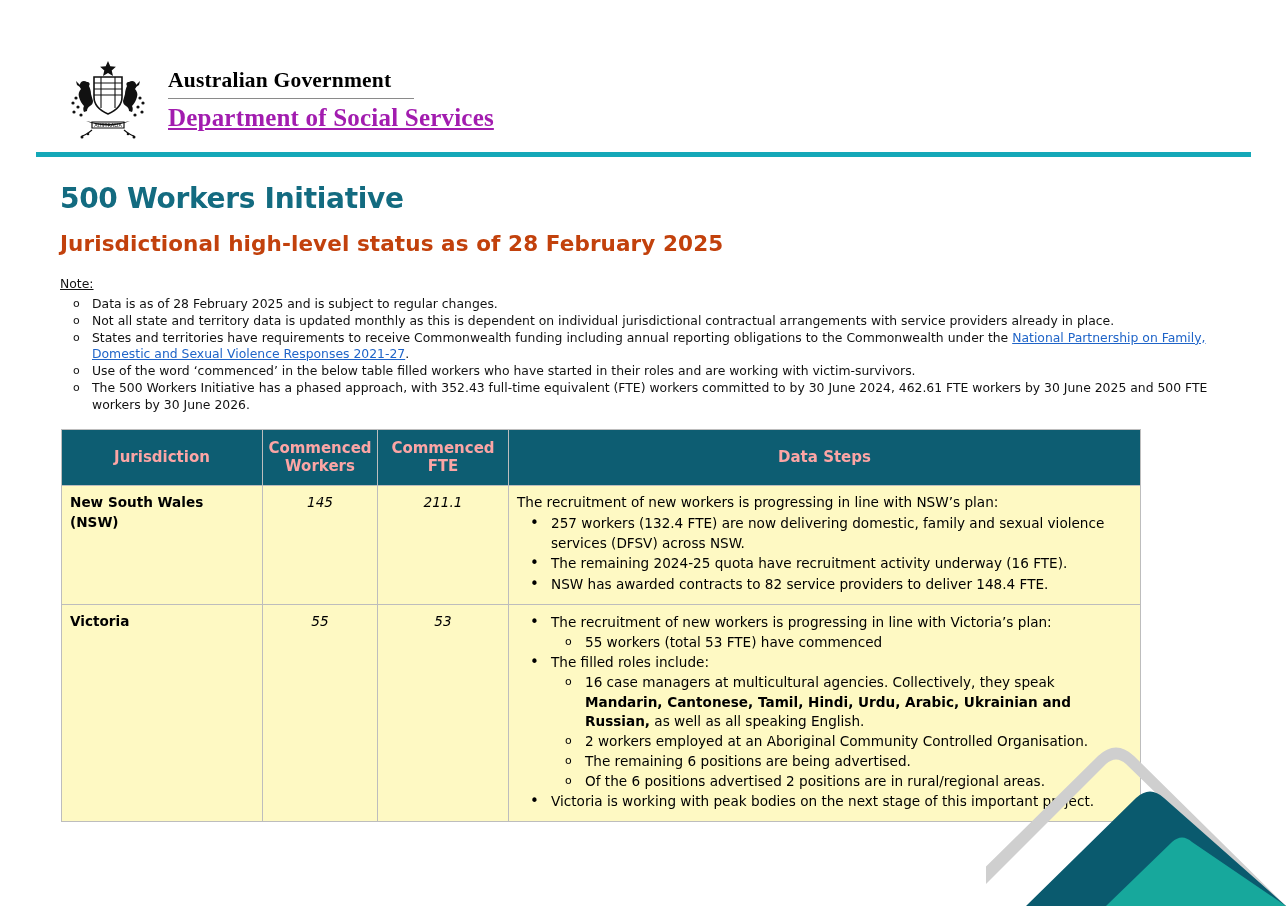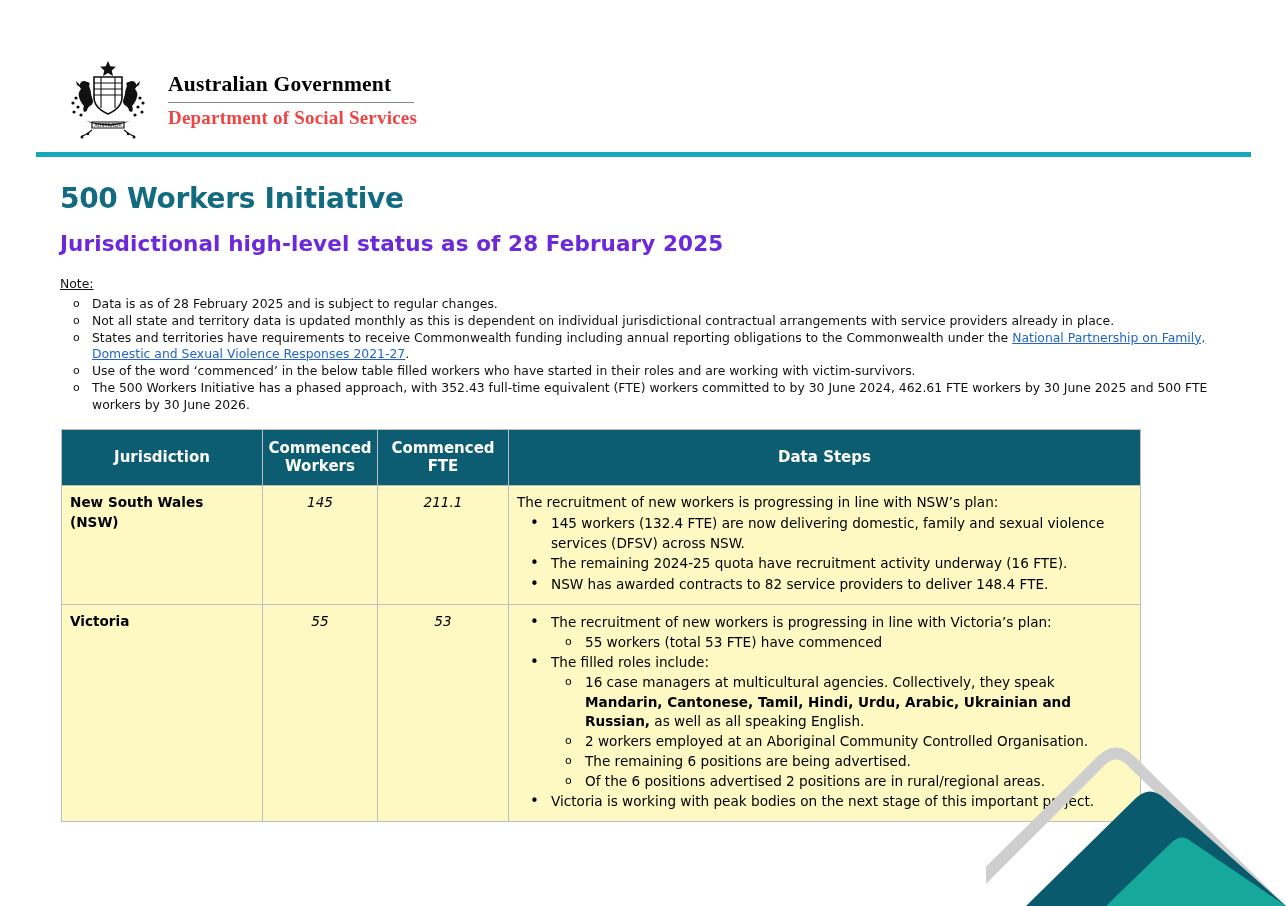--- a/index.html
+++ b/index.html
@@ -43,24 +43,25 @@
   }
   #brand-rule {
     height: 1px;
     background: #8a8a8a;
     width: 246px;
     margin: 1px 0 3px 0;
   }
   #brand-line-2 {
     font-family: "Liberation Serif", serif;
     font-weight: bold;
-    font-size: 19px;
+    font-size: 25px;
     letter-spacing: 0.2px;
-    color: #ef4444;
+    color: #a21caf;
     line-height: 1.25;
+    text-decoration: underline;
   }
   #teal-rule {
     position: absolute;
     left: 36px; top: 152px;
     width: 1215px;
     height: 5px;
     background: #14a8b8;
   }
 
   
@@ -74,21 +75,21 @@
     color: #136b80;
     white-space: nowrap;
   }
   #title-sub {
     position: absolute;
     left: 60px; top: 231px;
     font-family: "DejaVu Sans", sans-serif;
     font-weight: bold;
     font-size: 21.5px;
     letter-spacing: 0.1px;
-    color: #6d28d9;
+    color: #c2410c;
     white-space: nowrap;
   }
 
   
   #notes {
     position: absolute;
     left: 60px; top: 276px;
     width: 1168px;
     font-size: 12.4px;
     line-height: 1.33;
@@ -116,21 +117,21 @@
   
   #status-table {
     position: absolute;
     left: 61px; top: 429px;
     width: 1080px;
     border-collapse: collapse;
     table-layout: fixed;
   }
   #status-table th {
     background: #0d5d72;
-    color: #ffffff;
+    color: #fca5a5;
     font-weight: bold;
     font-size: 15px;
     text-align: center;
     vertical-align: middle;
     padding: 10px 4px;
     border: 1px solid #bdbdbd;
     line-height: 1.18;
   }
   #status-table td {
     border: 1px solid #bdbdbd;
@@ -288,21 +289,21 @@
       </th>
     </tr>
   </thead>
   <tbody id="table-body">
       <tr>
         <td class="col-jur">New South Wales (NSW)</td>
         <td class="col-num">145</td>
         <td class="col-num">211.1</td>
         <td class="col-next">
           <div class="step-lead">The recruitment  of new workers  is progressing  in line with NSW’s plan:</div>
-          <div class="step-l1"><span class="b">•</span><span>145 workers  (132.4 FTE) are now delivering  domestic,  family and sexual violence  services  (DFSV) across  NSW.</span></div>
+          <div class="step-l1"><span class="b">•</span><span>257 workers  (132.4 FTE) are now delivering  domestic,  family and sexual violence  services  (DFSV) across  NSW.</span></div>
           <div class="step-l1"><span class="b">•</span><span>The remaining  2024-25 quota have  recruitment  activity  underway  (16 FTE).</span></div>
           <div class="step-l1"><span class="b">•</span><span>NSW has awarded  contracts  to 82 service  providers  to deliver  148.4 FTE.</span></div>
         </td>
       </tr>
       <tr>
         <td class="col-jur">Victoria</td>
         <td class="col-num">55</td>
         <td class="col-num">53</td>
         <td class="col-next">
           <div class="step-l1"><span class="b">•</span><span>The recruitment  of new workers  is progressing  in line with Victoria’s  plan:</span></div>

